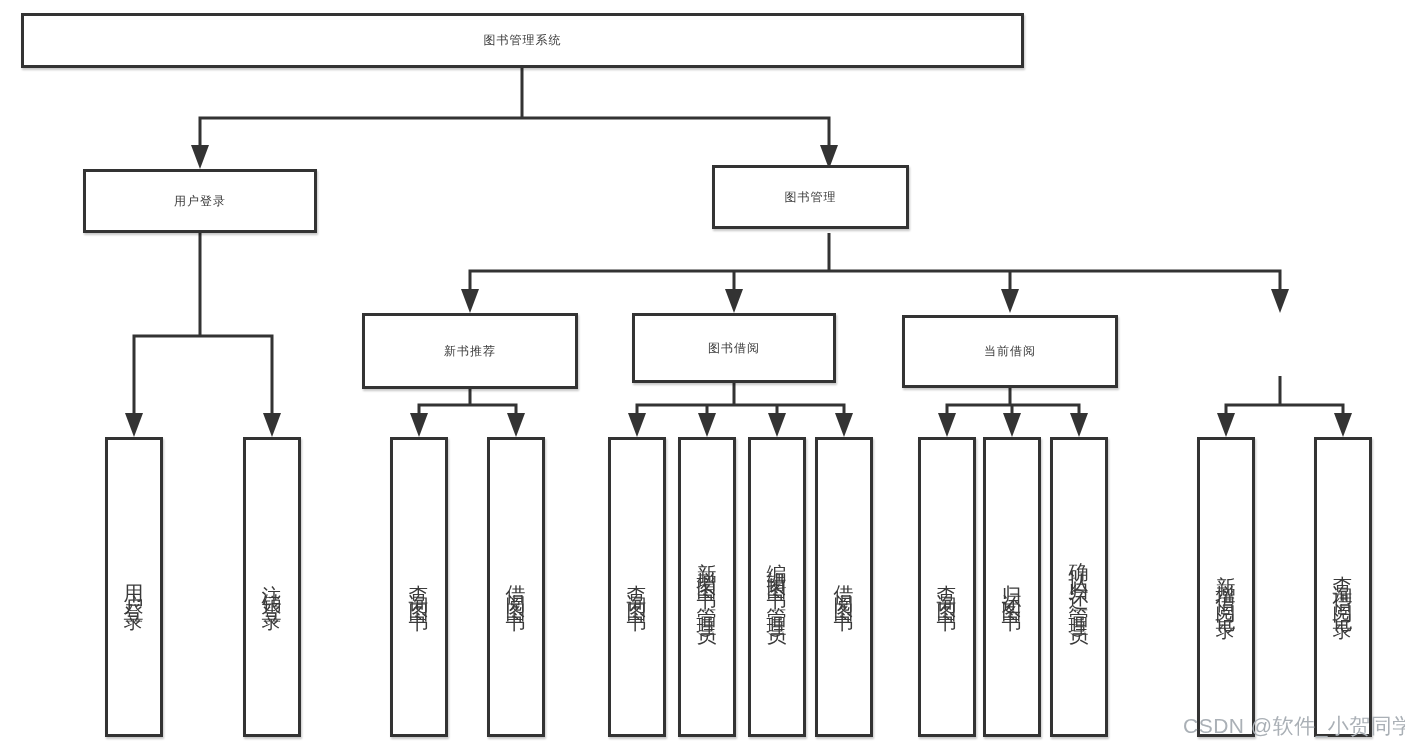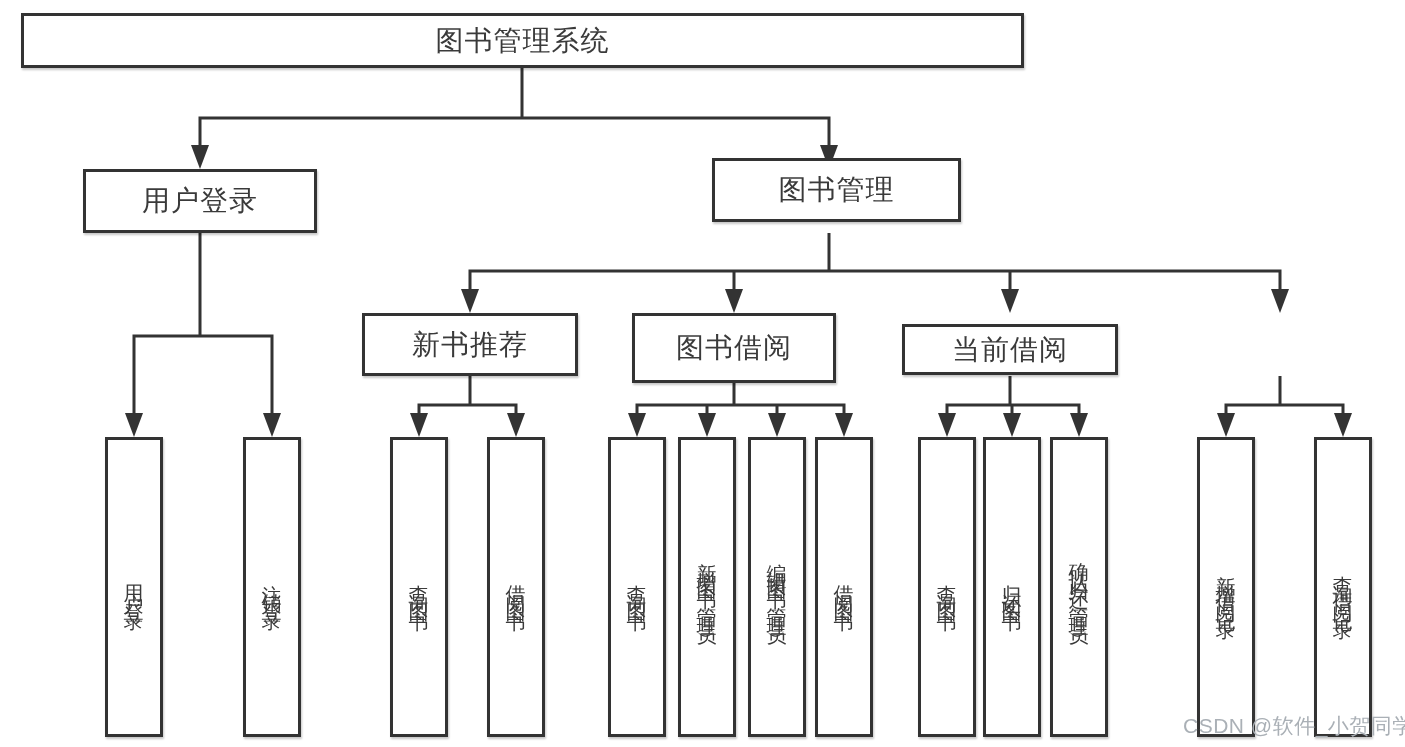--- a/index.html
+++ b/index.html
@@ -27,21 +27,21 @@
     border: 3px solid #333333;
     box-shadow: 1px 2px 2px rgba(0,0,0,0.22);
     display: flex;
     align-items: center;
     justify-content: center;
     z-index: 2;
     color: #3a3a3a;
   }
 
   .node.h .lbl {
-    font-size: 28px;
+    font-size: 12px;
     letter-spacing: 1px;
     white-space: nowrap;
   }
 
   .node.v {
     top: 437px;
     width: 58px;
     height: 300px;
   }
 
@@ -128,31 +128,31 @@
     </g>
   </svg>
 
   <div class="node h" style="left:21px; top:13px; width:1003px; height:55px;">
     <span class="lbl">图书管理系统</span>
   </div>
 
   <div class="node h" style="left:83px; top:169px; width:234px; height:64px;">
     <span class="lbl">用户登录</span>
   </div>
-  <div class="node h" style="left:712px; top:158px; width:249px; height:64px;">
+  <div class="node h" style="left:712px; top:165px; width:197px; height:64px;">
     <span class="lbl">图书管理</span>
   </div>
 
-  <div class="node h" style="left:362px; top:313px; width:216px; height:63px;font-family:Liberation Serif, serif;">
+  <div class="node h" style="left:362px; top:313px; width:216px; height:76px;font-family:Liberation Serif, serif;">
     <span class="lbl">新书推荐</span>
   </div>
   <div class="node h" style="left:632px; top:313px; width:204px; height:70px;">
     <span class="lbl">图书借阅</span>
   </div>
-  <div class="node h" style="left:902px; top:324px; width:216px; height:51px;align-items:center;">
+  <div class="node h" style="left:902px; top:315px; width:216px; height:73px;align-items:center;">
     <span class="lbl">当前借阅</span>
   </div>
 
   <div class="node v" style="left:105px;">
     <span class="vlbl">用户登录</span>
   </div>
   <div class="node v" style="left:243px;">
     <span class="vlbl">注销登录</span>
   </div>
 

